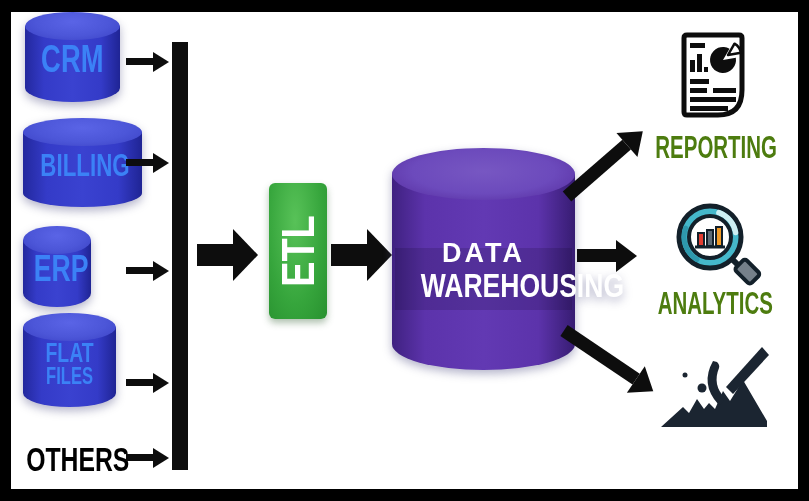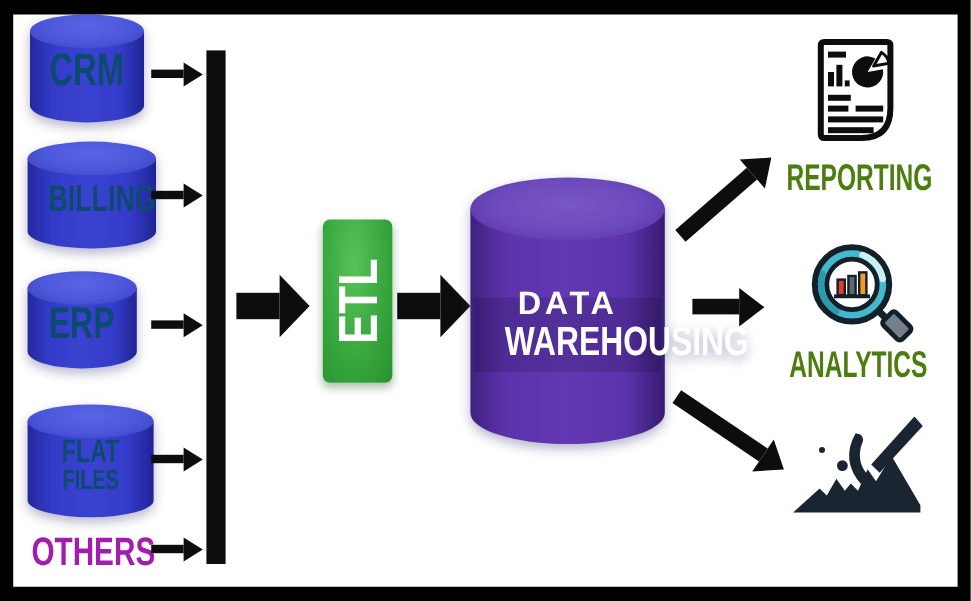--- a/index.html
+++ b/index.html
@@ -14,21 +14,21 @@
   .cyl-blue .cyl-top{top:0;height:28px;border-radius:50%;z-index:2;
      background:radial-gradient(ellipse at 50% 35%,#5a64e6 0%,#4c56d8 55%,#3a41c4 100%);}
   .cyl-blue .cyl-body{top:14px;bottom:0;border-radius:0 0 50% 50%/0 0 14px 14px;
      background:linear-gradient(90deg,#23289e 0%,#343bc8 20%,#3a42d0 50%,#343bc8 80%,#1f2494 100%);}
   .cyl-purple .cyl-top{top:0;height:52px;border-radius:50%;z-index:2;
      background:radial-gradient(ellipse at 50% 45%,#7757c2 0%,#6c4abc 55%,#53299b 100%);}
   .cyl-purple .cyl-body{top:26px;bottom:0;border-radius:0 0 50% 50%/0 0 26px 26px;
      background:linear-gradient(90deg,#3f2180 0%,#5c33ab 18%,#6239b3 50%,#5c33ab 80%,#371c72 100%);}
   .wh-band{position:absolute;left:3px;right:3px;top:100px;height:62px;background:rgba(10,5,30,.16);z-index:2;}
   .cyl-label{position:absolute;left:0;right:0;top:50%;transform:translateY(-42%);
-     text-align:center;color:#0c4a6e;z-index:3;line-height:.88;}
+     text-align:center;color:#3b82f6;z-index:3;line-height:.88;}
   .cond{display:inline-block;transform:scaleX(.72);transform-origin:center;
         font-weight:700;white-space:nowrap;letter-spacing:0px;}
 
   
   .sarrow,.barrow,.marrow{position:absolute;background:#0d0d0d;}
   .sarrow{height:7px;}
   .sarrow::after{content:"";position:absolute;left:100%;top:50%;transform:translateY(-50%);
      width:0;height:0;border:solid transparent;border-width:10px 0 10px 16px;border-left-color:#0d0d0d;}
   .barrow{height:22px;}
   .barrow::after{content:"";position:absolute;left:100%;top:50%;transform:translateY(-50%);
@@ -49,49 +49,49 @@
 
   
   .out-label{position:absolute;width:180px;text-align:center;color:#4d7c0f;font-weight:700;}
   .out-label .cond{font-size:31px;transform:scaleX(.66);}
 
   
   .wh-text{position:absolute;left:0;right:0;top:90px;text-align:center;color:#fff;z-index:3;}
   .wh-line1{font-size:27px;font-weight:700;letter-spacing:3px;}
   .wh-line2{margin-top:1px;font-size:34px;line-height:.9;}
 
-  #others-label{position:absolute;left:9px;top:441px;width:130px;text-align:left;color:#a21caf;}
+  #others-label{position:absolute;left:9px;top:441px;width:130px;text-align:left;color:#000000;}
   #others-label .cond{font-size:33px;transform:scaleX(.75);}
 
   svg{position:absolute;}
 </style>
 </head>
 <body>
 
 <div id="stage">
 
   <div class="cyl cyl-blue" style="left:25px;top:12px;width:95px;height:90px;">
     <div class="cyl-body"></div>
     <div class="cyl-top"></div>
     <div class="cyl-label"><span class="cond" style="font-size:38px">CRM</span></div>
   </div>
 
-  <div class="cyl cyl-blue" style="left:23px;top:118px;width:107px;height:89px;">
+  <div class="cyl cyl-blue" style="left:23px;top:118px;width:119px;height:89px;">
     <div class="cyl-body"></div>
     <div class="cyl-top"></div>
     <div class="cyl-label"><span class="cond" style="font-size:31px">BILLING</span></div>
   </div>
 
-  <div class="cyl cyl-blue" style="left:23px;top:226px;width:91px;height:81px;">
+  <div class="cyl cyl-blue" style="left:23px;top:226px;width:68px;height:81px;">
     <div class="cyl-body"></div>
     <div class="cyl-top"></div>
     <div class="cyl-label"><span class="cond" style="font-size:37px">ERP</span></div>
   </div>
 
-  <div class="cyl cyl-blue" style="left:23px;top:337px;width:105px;height:94px;">
+  <div class="cyl cyl-blue" style="left:23px;top:313px;width:93px;height:94px;">
     <div class="cyl-body"></div>
     <div class="cyl-top"></div>
     <div class="cyl-label">
       <span class="cond" style="font-size:27px">FLAT</span><br>
       <span class="cond" style="font-size:23px">FILES</span>
     </div>
   </div>
 
   <div id="others-label"><span class="cond">OTHERS</span></div>
 
@@ -102,21 +102,21 @@
   <div class="sarrow" style="left:126px;top:454px;width:27px;"></div>
 
   <div id="collector-bar"></div>
 
   <div class="barrow" style="left:197px;top:244px;width:36px;"></div>
   <div id="etl">
     <span class="etl-text">ETL</span>
   </div>
   <div class="barrow" style="left:331px;top:244px;width:36px;"></div>
 
-  <div class="cyl cyl-purple" style="left:392px;top:148px;width:162px;height:222px;">
+  <div class="cyl cyl-purple" style="left:392px;top:148px;width:183px;height:222px;">
     <div class="cyl-body"></div>
     <div class="cyl-top"></div>
     <div class="wh-band"></div>
     <div class="wh-text">
       <div class="wh-line1">DATA</div>
       <div class="wh-line2"><span class="cond" style="transform:scaleX(.78)">WAREHOUSING</span></div>
     </div>
   </div>
 
   <div class="marrow" style="left:567px;top:190px;width:79px;transform:rotate(-41deg);"></div>

